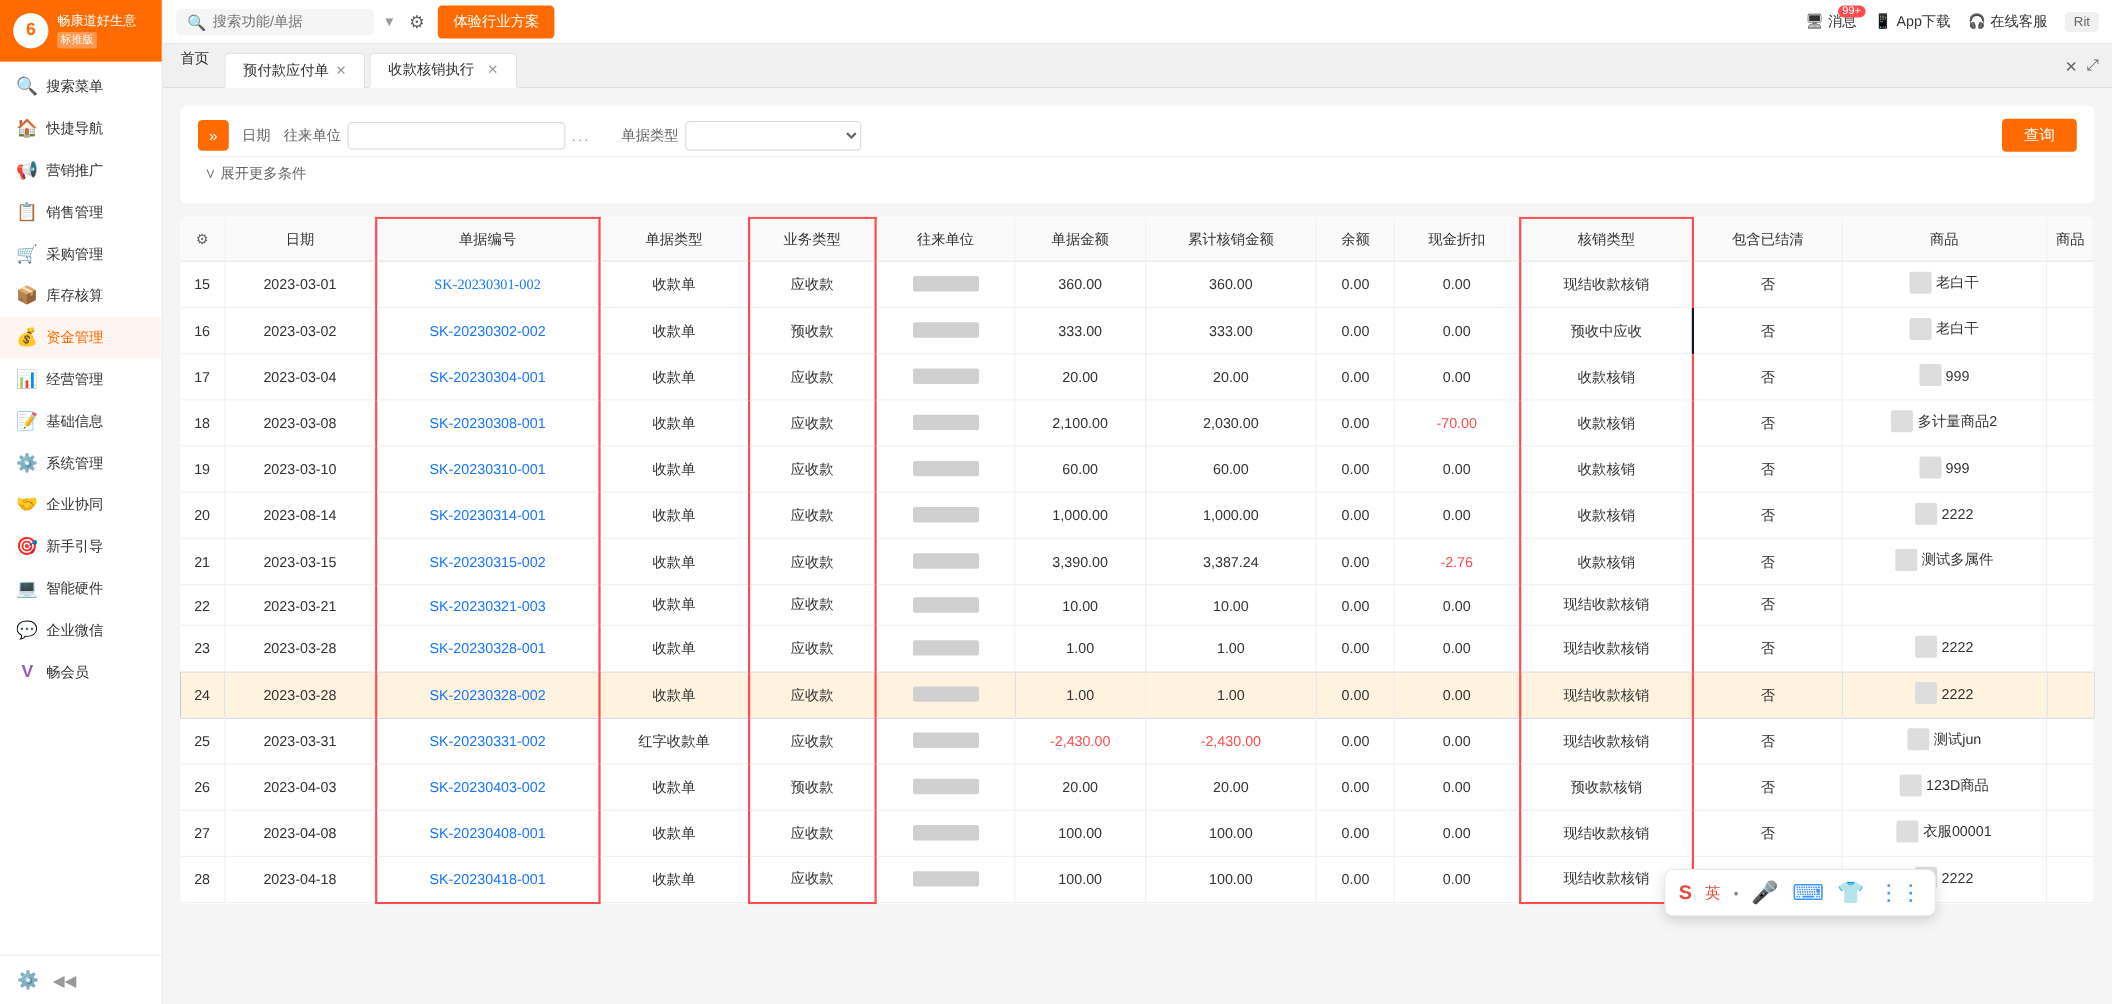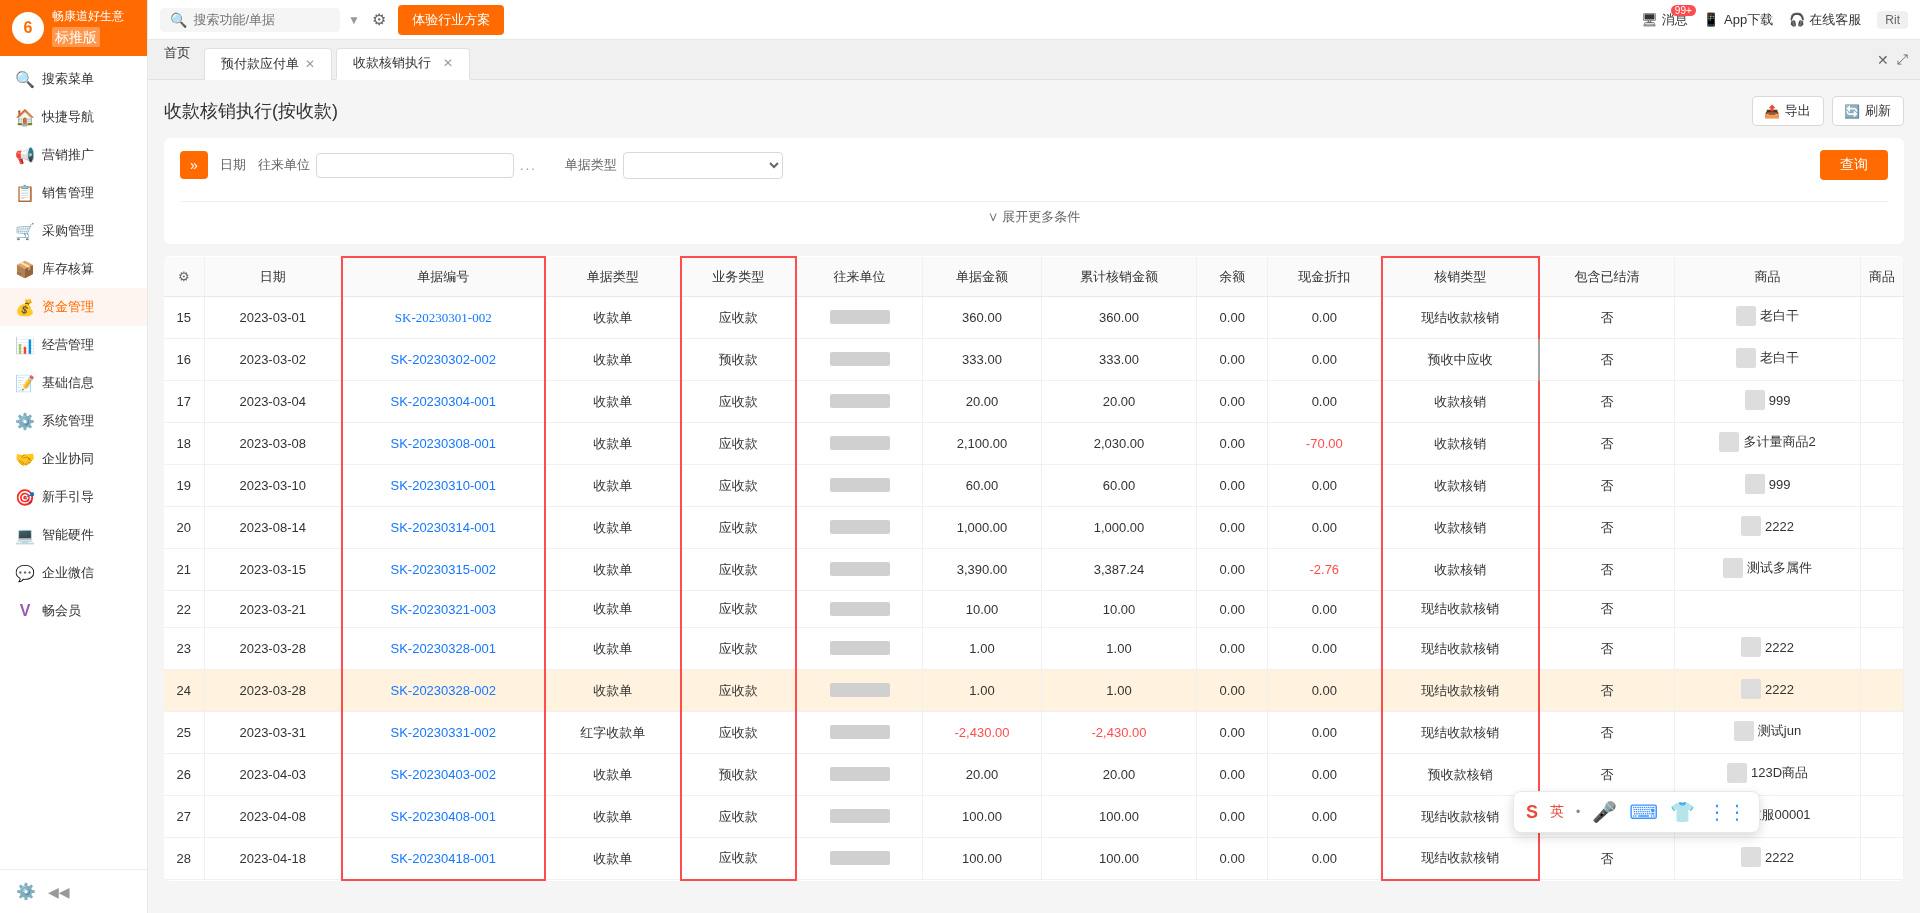--- a/index.html
+++ b/index.html
@@ -4,21 +4,21 @@
   <style>
     * { box-sizing: border-box; margin: 0; padding: 0; }
     body { font-family: 'Microsoft YaHei', Arial, sans-serif; font-size: 13px; background: #f5f5f5; display: flex; height: 913px; overflow: hidden; }
 
     
     .sidebar { width: 148px; background: #fff; border-right: 1px solid #e8e8e8; display: flex; flex-direction: column; flex-shrink: 0; }
     .sidebar-logo { background: #ff6b00; padding: 10px 12px; display: flex; align-items: center; gap: 8px; color: #fff; height: 56px; }
     .sidebar-logo-icon { width: 32px; height: 32px; background: #fff; border-radius: 50%; display: flex; align-items: center; justify-content: center; }
     .sidebar-logo-icon span { color: #ff6b00; font-weight: bold; font-size: 16px; }
     .sidebar-logo-text { font-size: 12px; color: #fff; line-height: 1.3; }
-    .sidebar-logo-badge { font-size: 14px; background: rgba(255,255,255,0.3); border-radius: 2px; padding: 1px 3px; margin-top: 2px; display: inline-block; }
+    .sidebar-logo-badge { font-size: 10px; background: rgba(255,255,255,0.3); border-radius: 2px; padding: 1px 3px; margin-top: 2px; display: inline-block; }
 
     .sidebar-menu { flex: 1; overflow-y: auto; padding: 4px 0; }
     .sidebar-item { display: flex; align-items: center; gap: 8px; padding: 10px 16px; cursor: pointer; color: #333; font-size: 13px; }
     .sidebar-item.active { background: #fff5f0; color: #ff6b00; font-weight: 500; }
     .sidebar-item .si-icon { width: 18px; height: 18px; display: flex; align-items: center; justify-content: center; font-size: 16px; }
 
     .sidebar-bottom { padding: 12px 16px; display: flex; align-items: center; gap: 12px; border-top: 1px solid #eee; }
 
     
     .main { flex: 1; display: flex; flex-direction: column; overflow: hidden; }
@@ -64,21 +64,21 @@
     .filter-date-btns { display: flex; gap: 4px; align-items: center; }
     .filter-date-btn { border: none; background: transparent; color: #666; font-size: 13px; cursor: pointer; padding: 2px 4px; }
     .filter-custom { background: #4096ff; color: #fff; border: none; border-radius: 3px; padding: 1px 6px; font-size: 12px; cursor: pointer; }
     .filter-date-range { color: #ff6b00; font-size: 12px; margin-top: 2px; }
     .filter-unit { display: flex; align-items: center; gap: 6px; }
     .filter-input { border: 1px solid #d9d9d9; border-radius: 4px; padding: 4px 10px; font-size: 13px; color: #999; min-width: 160px; outline: none; }
     .filter-dots { color: #999; letter-spacing: 2px; }
     .filter-select { border: 1px solid #d9d9d9; border-radius: 4px; padding: 4px 10px; font-size: 13px; color: #666; min-width: 160px; outline: none; cursor: pointer; background: #fff; }
     .filter-query-btn { background: #ff6b00; color: #fff; border: none; border-radius: 4px; padding: 6px 20px; font-size: 14px; cursor: pointer; margin-left: auto; }
     .filter-settings-btn { border: 1px solid #d9d9d9; background: #fff; color: #666; border-radius: 4px; padding: 4px 12px; font-size: 13px; cursor: pointer; display: block; margin-left: auto; margin-top: 4px; }
-    .filter-expand-row { display: flex; align-items: center; justify-content: center; padding: 6px; color: #666; font-size: 13px; cursor: pointer; border-top: 1px solid #f0f0f0; margin-top: 21px; }
+    .filter-expand-row { display: flex; align-items: center; justify-content: flex-start; padding: 6px; color: #666; font-size: 13px; cursor: pointer; border-top: 1px solid #f0f0f0; margin-top: 4px; }
 
     
     .table-wrap { background: #fff; border-radius: 6px; overflow: hidden; }
     table { width: 100%; border-collapse: collapse; font-size: 13px; }
     thead th { background: #fafafa; border-bottom: 1px solid #e8e8e8; padding: 10px 8px; text-align: center; color: #333; font-weight: 500; white-space: nowrap; border-right: 1px solid #f0f0f0; }
     thead th:first-child { width: 40px; }
     tbody td { border-bottom: 1px solid #f0f0f0; padding: 9px 8px; text-align: center; color: #333; white-space: nowrap; border-right: 1px solid #f0f0f0; }
     tbody tr.highlighted { background: #0c4a6e; }
     tbody tr.highlighted td { background: #fff3e0; }
     .link { color: #1677ff; cursor: pointer; text-decoration: none; }
@@ -216,33 +216,20 @@
       <span class="tab-close">✕</span>
     </div>
     <div class="tabs-right">
       <span>✕</span>
       <span>⤢</span>
     </div>
   </div>
 
   <div class="content">
 
-    <div class="page-header">
-      <h2 class="page-title">收款核销执行(按收款)</h2>
-      <div class="page-actions">
-        <button class="btn-export">
-          <span>📤</span>
-          <span>导出</span>
-        </button>
-        <button class="btn-refresh">
-          <span>🔄</span>
-          <span>刷新</span>
-        </button>
-      </div>
-    </div>
 
     <div class="filter-bar">
       <div class="filter-row">
         <button class="filter-expand-btn">»</button>
         <span class="filter-label">日期</span>
         <div class="filter-unit">
           <span class="filter-label">往来单位</span>
           <input class="filter-input" type="text" style="">
           <span class="filter-dots">...</span>
         </div>
@@ -302,21 +289,21 @@
     <td style="border-left:2px solid #ff4d4f;border-right:2px solid #ff4d4f;">
       <a class="link">SK-20230302-002</a>
     </td>
     <td>收款单</td>
     <td style="border-left:2px solid #ff4d4f;border-right:2px solid #ff4d4f;">预收款</td>
     <td><span class="blurred-text">&nbsp;&nbsp;&nbsp;&nbsp;&nbsp;&nbsp;&nbsp;&nbsp;&nbsp;&nbsp;</span></td>
     <td class="">333.00</td>
     <td class="">333.00</td>
     <td>0.00</td>
     <td style="">0.00</td>
-    <td style="border-left:2px solid #ff4d4f;border-right:2px solid #a3a3a3;">预收中应收</td>
+    <td style="border-left:2px solid #ff4d4f;border-right:2px solid #0f172a;">预收中应收</td>
     <td>否</td>
     <td><span style="display:inline-flex;align-items:center;gap:4px;"><span style="display:inline-block;width:20px;height:20px;background:#ddd;border-radius:2px;vertical-align:middle;"></span>老白干</span></td>
     <td style="width:40px;"></td>
   </tr>
             <tr>
     <td>17</td>
     <td>2023-03-04</td>
     <td style="border-left:2px solid #ff4d4f;border-right:2px solid #ff4d4f;">
       <a class="link">SK-20230304-001</a>
     </td>

